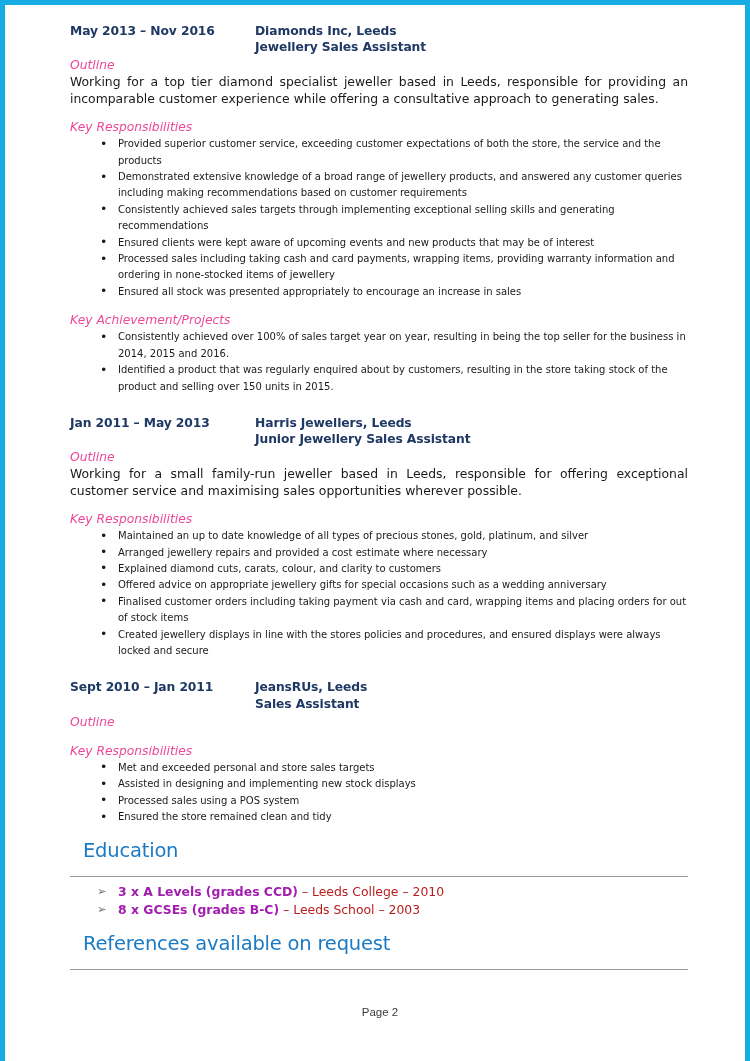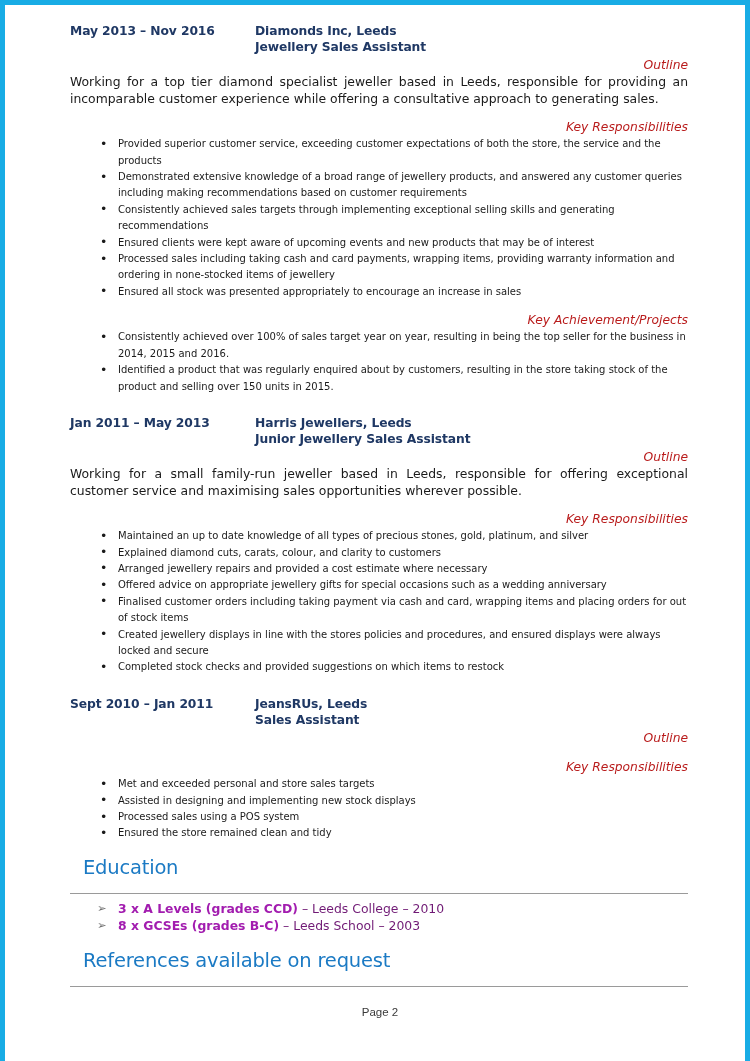--- a/index.html
+++ b/index.html
@@ -53,23 +53,22 @@
   }
   .job-company, .job-title {
     display: block;
     white-space: nowrap;
   }
 
   .sub-label {
     font-style: italic;
     font-size: 12.3px;
     line-height: 17px;
-    color: #b91c1c;
+    color: #ec4899;
     margin-top: 2px;
-    text-align: right;
   }
   .sub-label.spaced {
     margin-top: 12px;
   }
   .outline-text {
     font-size: 12.4px;
     line-height: 16.4px;
     color: #1a1a1a;
     text-align: justify;
     margin: 0;
@@ -135,21 +134,21 @@
     left: 27px;
     top: 0;
     font-size: 11.5px;
     color: #6f6f6f;
   }
   ul.arrows li .edu-bold {
     font-weight: bold;
     color: #a21caf;
   }
   ul.arrows li .edu-rest {
-    color: #701a75;
+    color: #b91c1c;
   }
 
   .footer {
     position: absolute;
     left: 0;
     top: 1001px;
     width: 750px;
     text-align: center;
     font-family: "Liberation Sans", sans-serif;
     font-size: 11.5px;
@@ -197,26 +196,25 @@
         <div class="job-company-wrap">
           <span class="job-company">Harris Jewellers, Leeds</span>
           <span class="job-title">Junior Jewellery Sales Assistant</span>
         </div>
       </div>
       <div class="sub-label">Outline</div>
       <p class="outline-text">Working for a small family-run jeweller based in Leeds, responsible for offering exceptional customer service and maximising sales opportunities wherever possible.</p>
       <div class="sub-label spaced">Key Responsibilities</div>
       <ul class="bullets">
         <li>Maintained an up to date knowledge of all types of precious stones, gold, platinum, and silver</li>
+        <li>Arranged jewellery repairs and provided a cost estimate where necessary</li>
         <li>Explained diamond cuts, carats, colour, and clarity to customers</li>
-        <li>Arranged jewellery repairs and provided a cost estimate where necessary</li>
         <li>Offered advice on appropriate jewellery gifts for special occasions such as a wedding anniversary</li>
         <li>Finalised customer orders including taking payment via cash and card, wrapping items and placing orders for out of stock items</li>
         <li>Created jewellery displays in line with the stores policies and procedures, and ensured displays were always locked and secure</li>
-        <li>Completed stock checks and provided suggestions on which items to restock</li>
       </ul>
     </div>
 
     <div class="gap-lg"></div>
 
     <div class="job">
       <div class="job-head">
         <div class="job-dates">Sept 2010 – Jan 2011</div>
         <div class="job-company-wrap">
           <span class="job-company">JeansRUs, Leeds</span>

